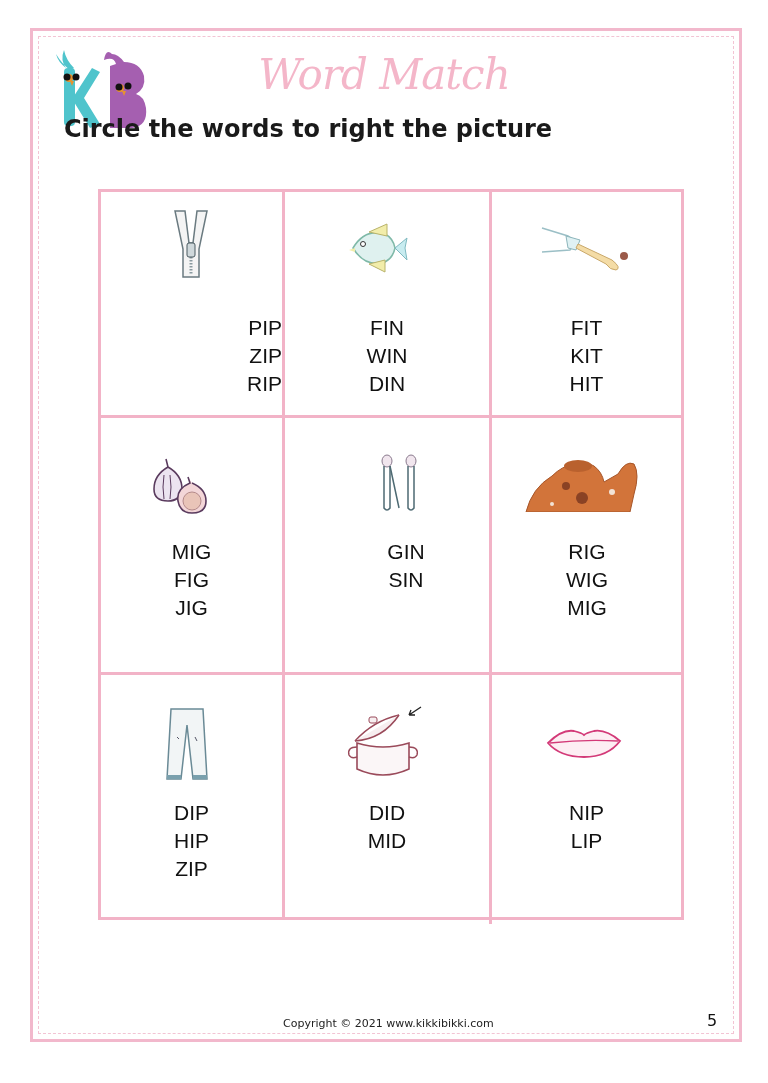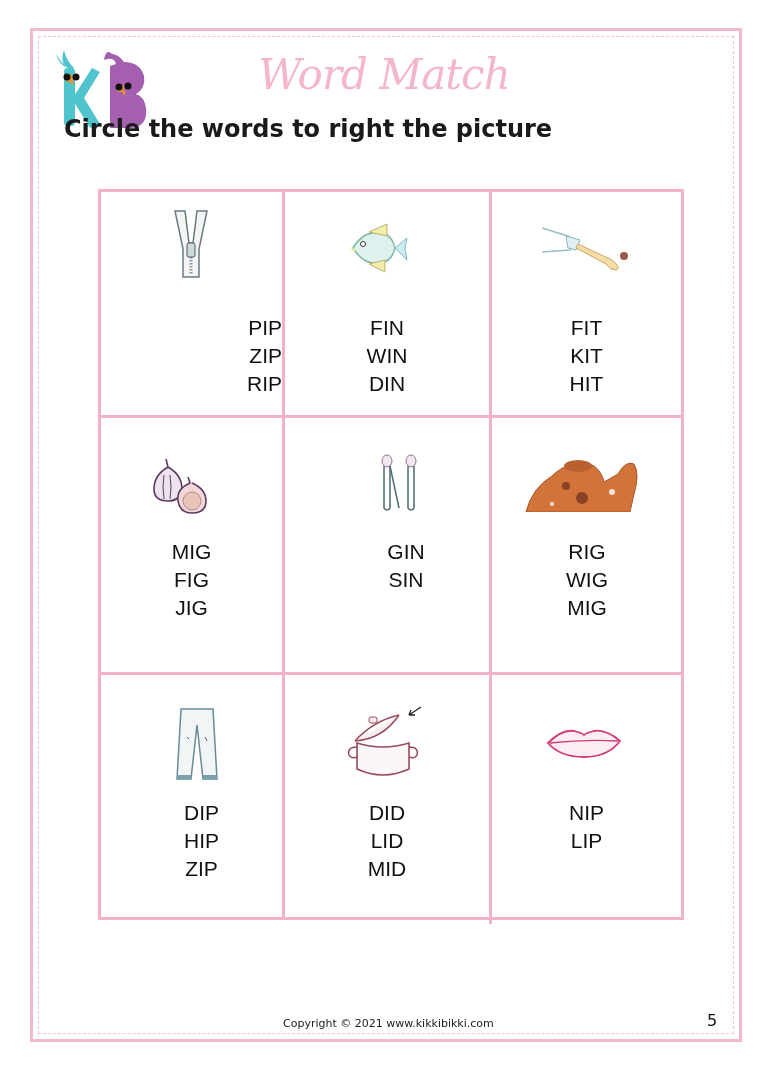--- a/index.html
+++ b/index.html
@@ -147,21 +147,21 @@
           <circle cx="30" cy="50" r="2" fill="#f2e3d6"></circle>
         </svg>
     </div>
     <div class="words" style="top:120px;">
       <div>RIG</div>
       <div>WIG</div>
       <div>MIG</div>
     </div>
   </div>
 
-  <div class="cell" style="left:13px;top:486px;width:181px;height:242px;">
+  <div class="cell" style="left:3px;top:486px;width:181px;height:242px;">
     <div class="pic" style="left:56px;top:30px;width:60px;height:80px;">
       <svg width="44" height="76" viewBox="0 0 44 76">
           <path d="M6 2 L38 2 L42 72 L28 72 L22 18 L16 72 L2 72Z" fill="#f2f5f6" stroke="#6a8a96" stroke-width="1.5"></path>
           <rect x="2" y="68" width="14" height="4" fill="#7aa0ad"></rect>
           <rect x="28" y="68" width="14" height="4" fill="#7aa0ad"></rect>
           <line x1="12" y1="30" x2="14" y2="32" stroke="#556"></line>
           <line x1="30" y1="30" x2="32" y2="34" stroke="#556"></line>
         </svg>
     </div>
     <div class="words" style="top:124px;">
@@ -176,21 +176,20 @@
           <path d="M12 38 Q30 18 56 12" fill="none" stroke="#9a4a5a" stroke-width="1.5"></path>
           <path d="M12 38 Q40 36 56 12" fill="#f7eef0" stroke="#9a4a5a" stroke-width="1.5"></path>
           <rect x="26" y="14" width="8" height="6" rx="2" fill="#f7eef0" stroke="#9a4a5a"></rect>
           <path d="M14 40 L14 66 Q40 78 66 66 L66 40 Q40 48 14 40Z" fill="#fbf6f7" stroke="#9a4a5a" stroke-width="1.6"></path>
           <path d="M14 44 Q4 44 6 52 Q8 56 14 54 M66 44 Q76 44 74 52 Q72 56 66 54" fill="none" stroke="#9a4a5a" stroke-width="1.5"></path>
           <path d="M78 4 L66 12 M66 12 L72 12 M66 12 L68 7" stroke="#222" stroke-width="1.3" fill="none"></path>
         </svg>
     </div>
     <div class="words" style="top:124px;">
       <div>DID</div>
-      <div>LID</div>
       <div>MID</div>
     </div>
   </div>
   <div class="cell" style="left:394px;top:486px;width:189px;height:242px;">
     <div class="pic" style="left:52px;top:44px;width:80px;height:44px;">
       <svg width="76" height="36" viewBox="0 0 76 36">
           <path d="M2 20 Q16 6 28 8 Q36 10 38 12 Q40 10 48 8 Q60 6 74 18 Q62 34 38 34 Q14 34 2 20Z" fill="#fdeef3" stroke="#d33a78" stroke-width="1.8"></path>
           <path d="M4 20 Q38 16 72 18" fill="none" stroke="#d33a78" stroke-width="1.4"></path>
         </svg>
     </div>

